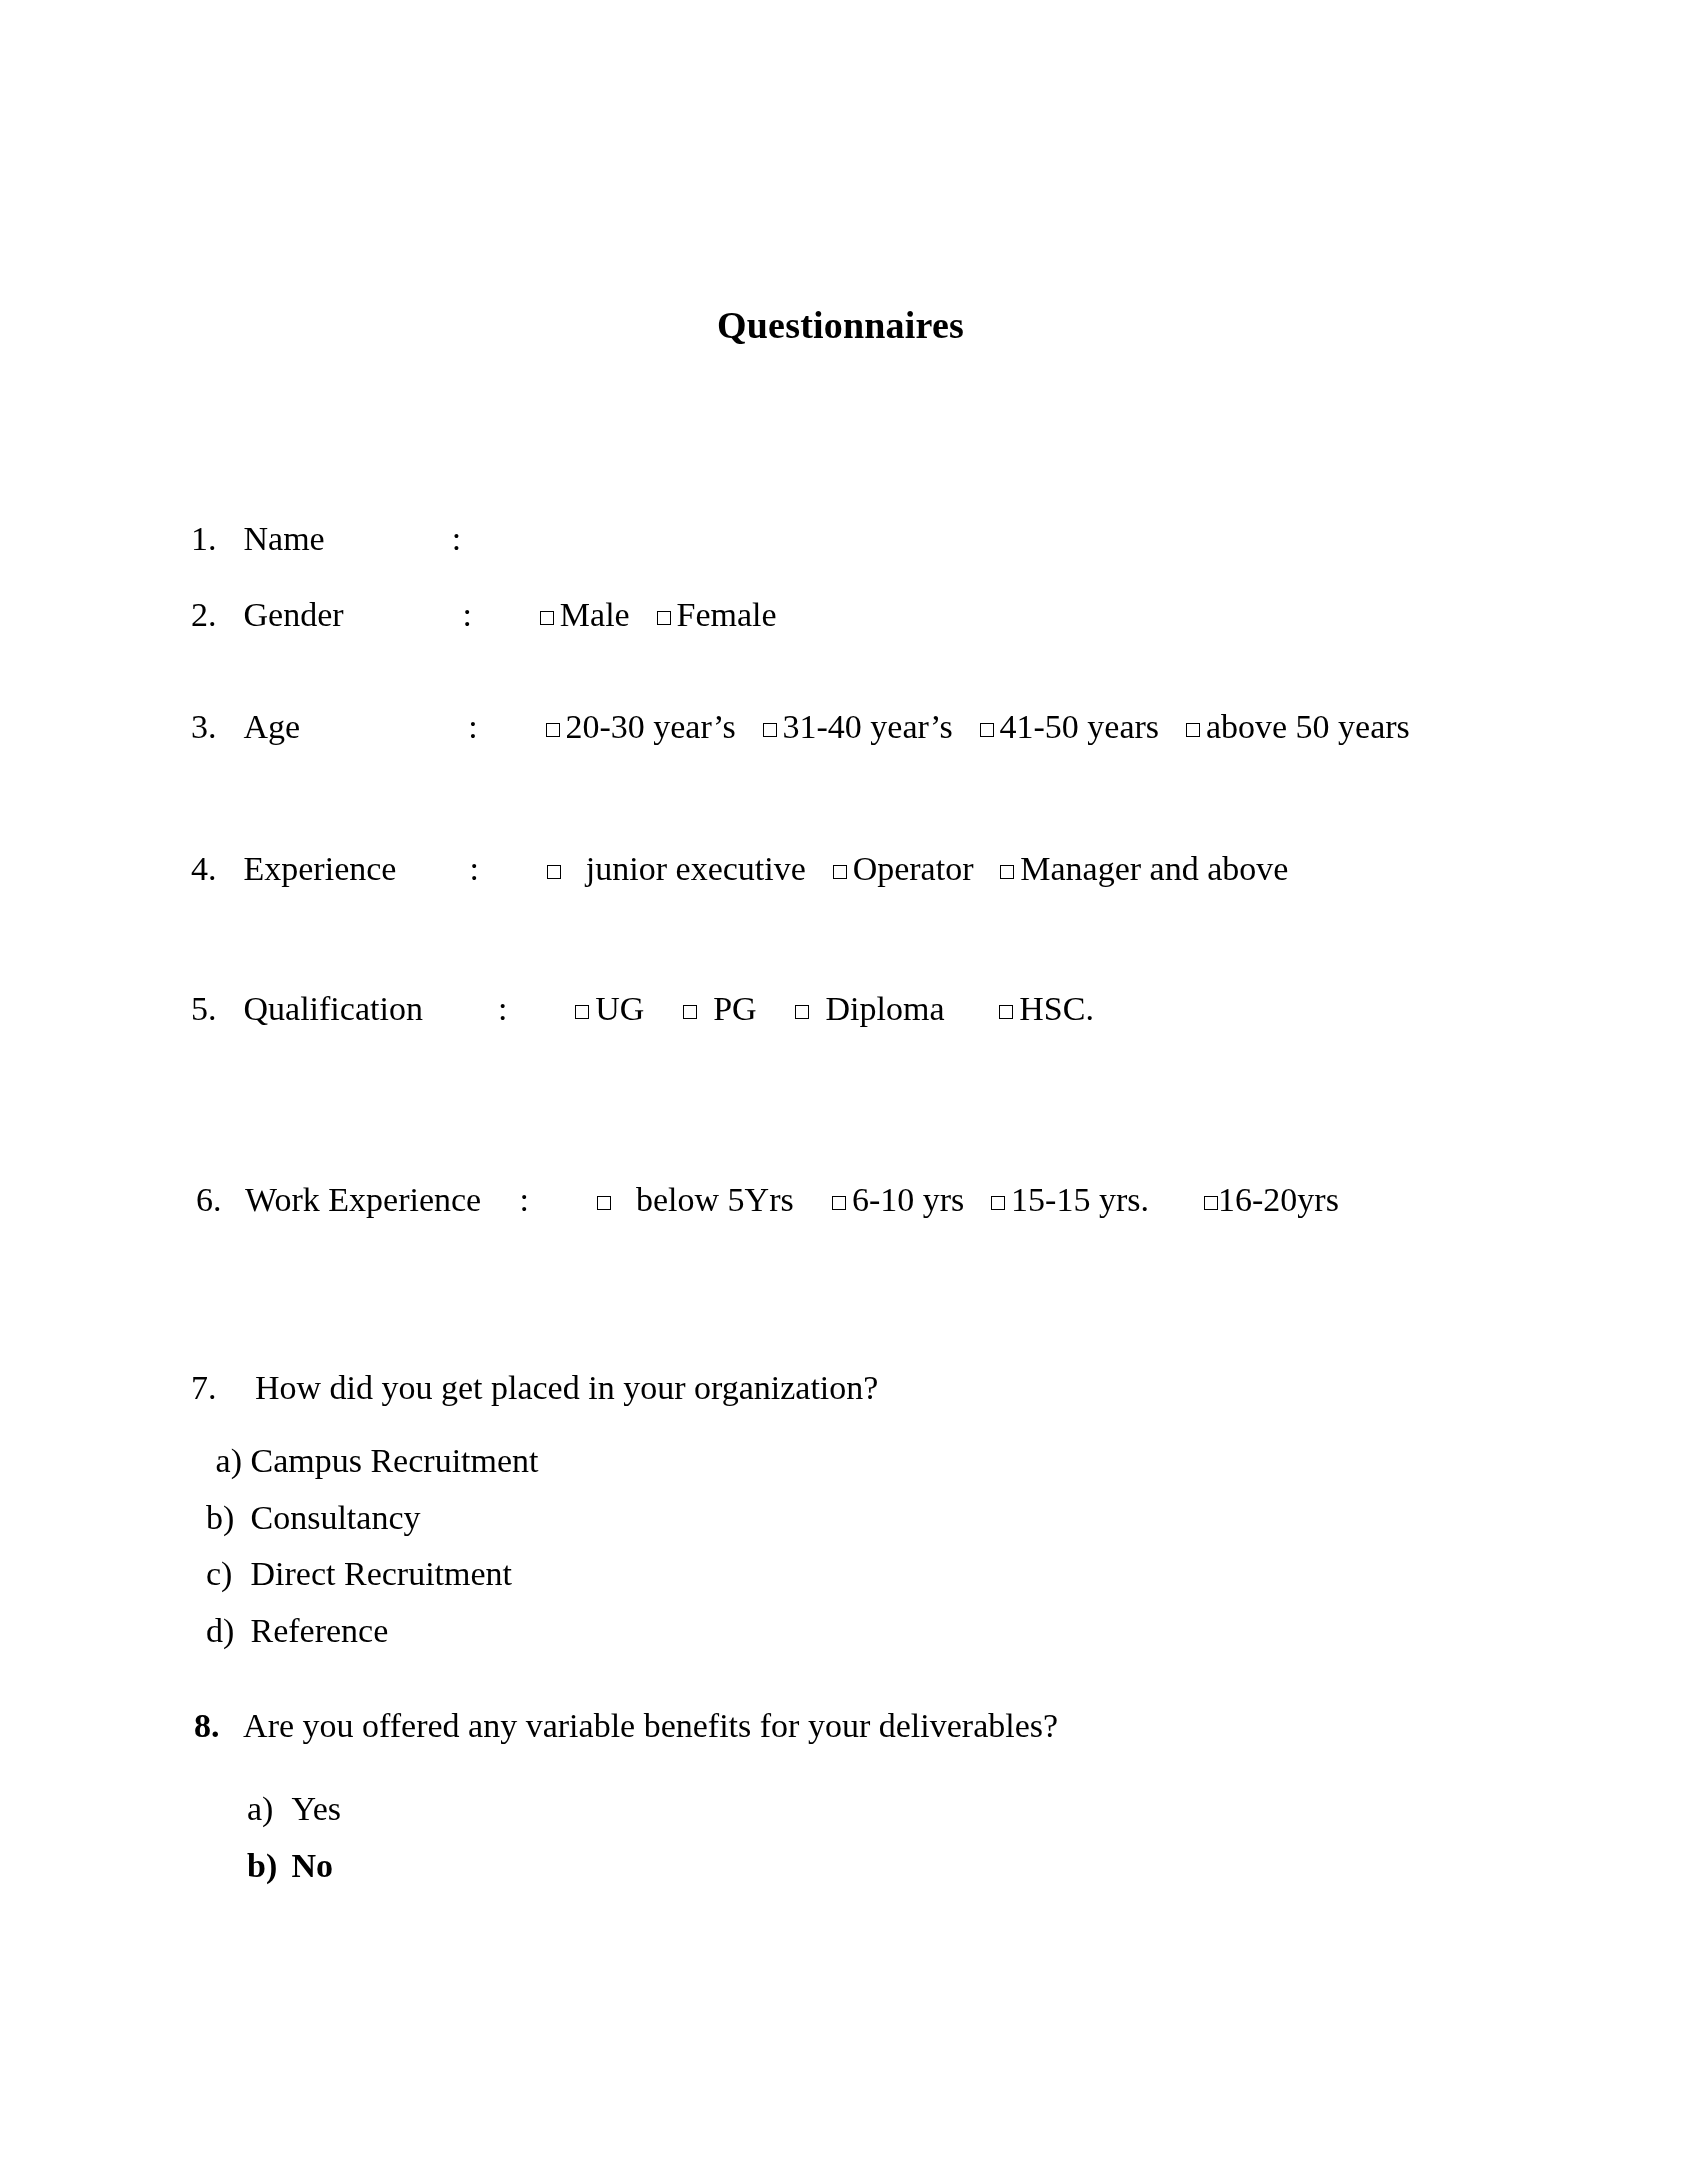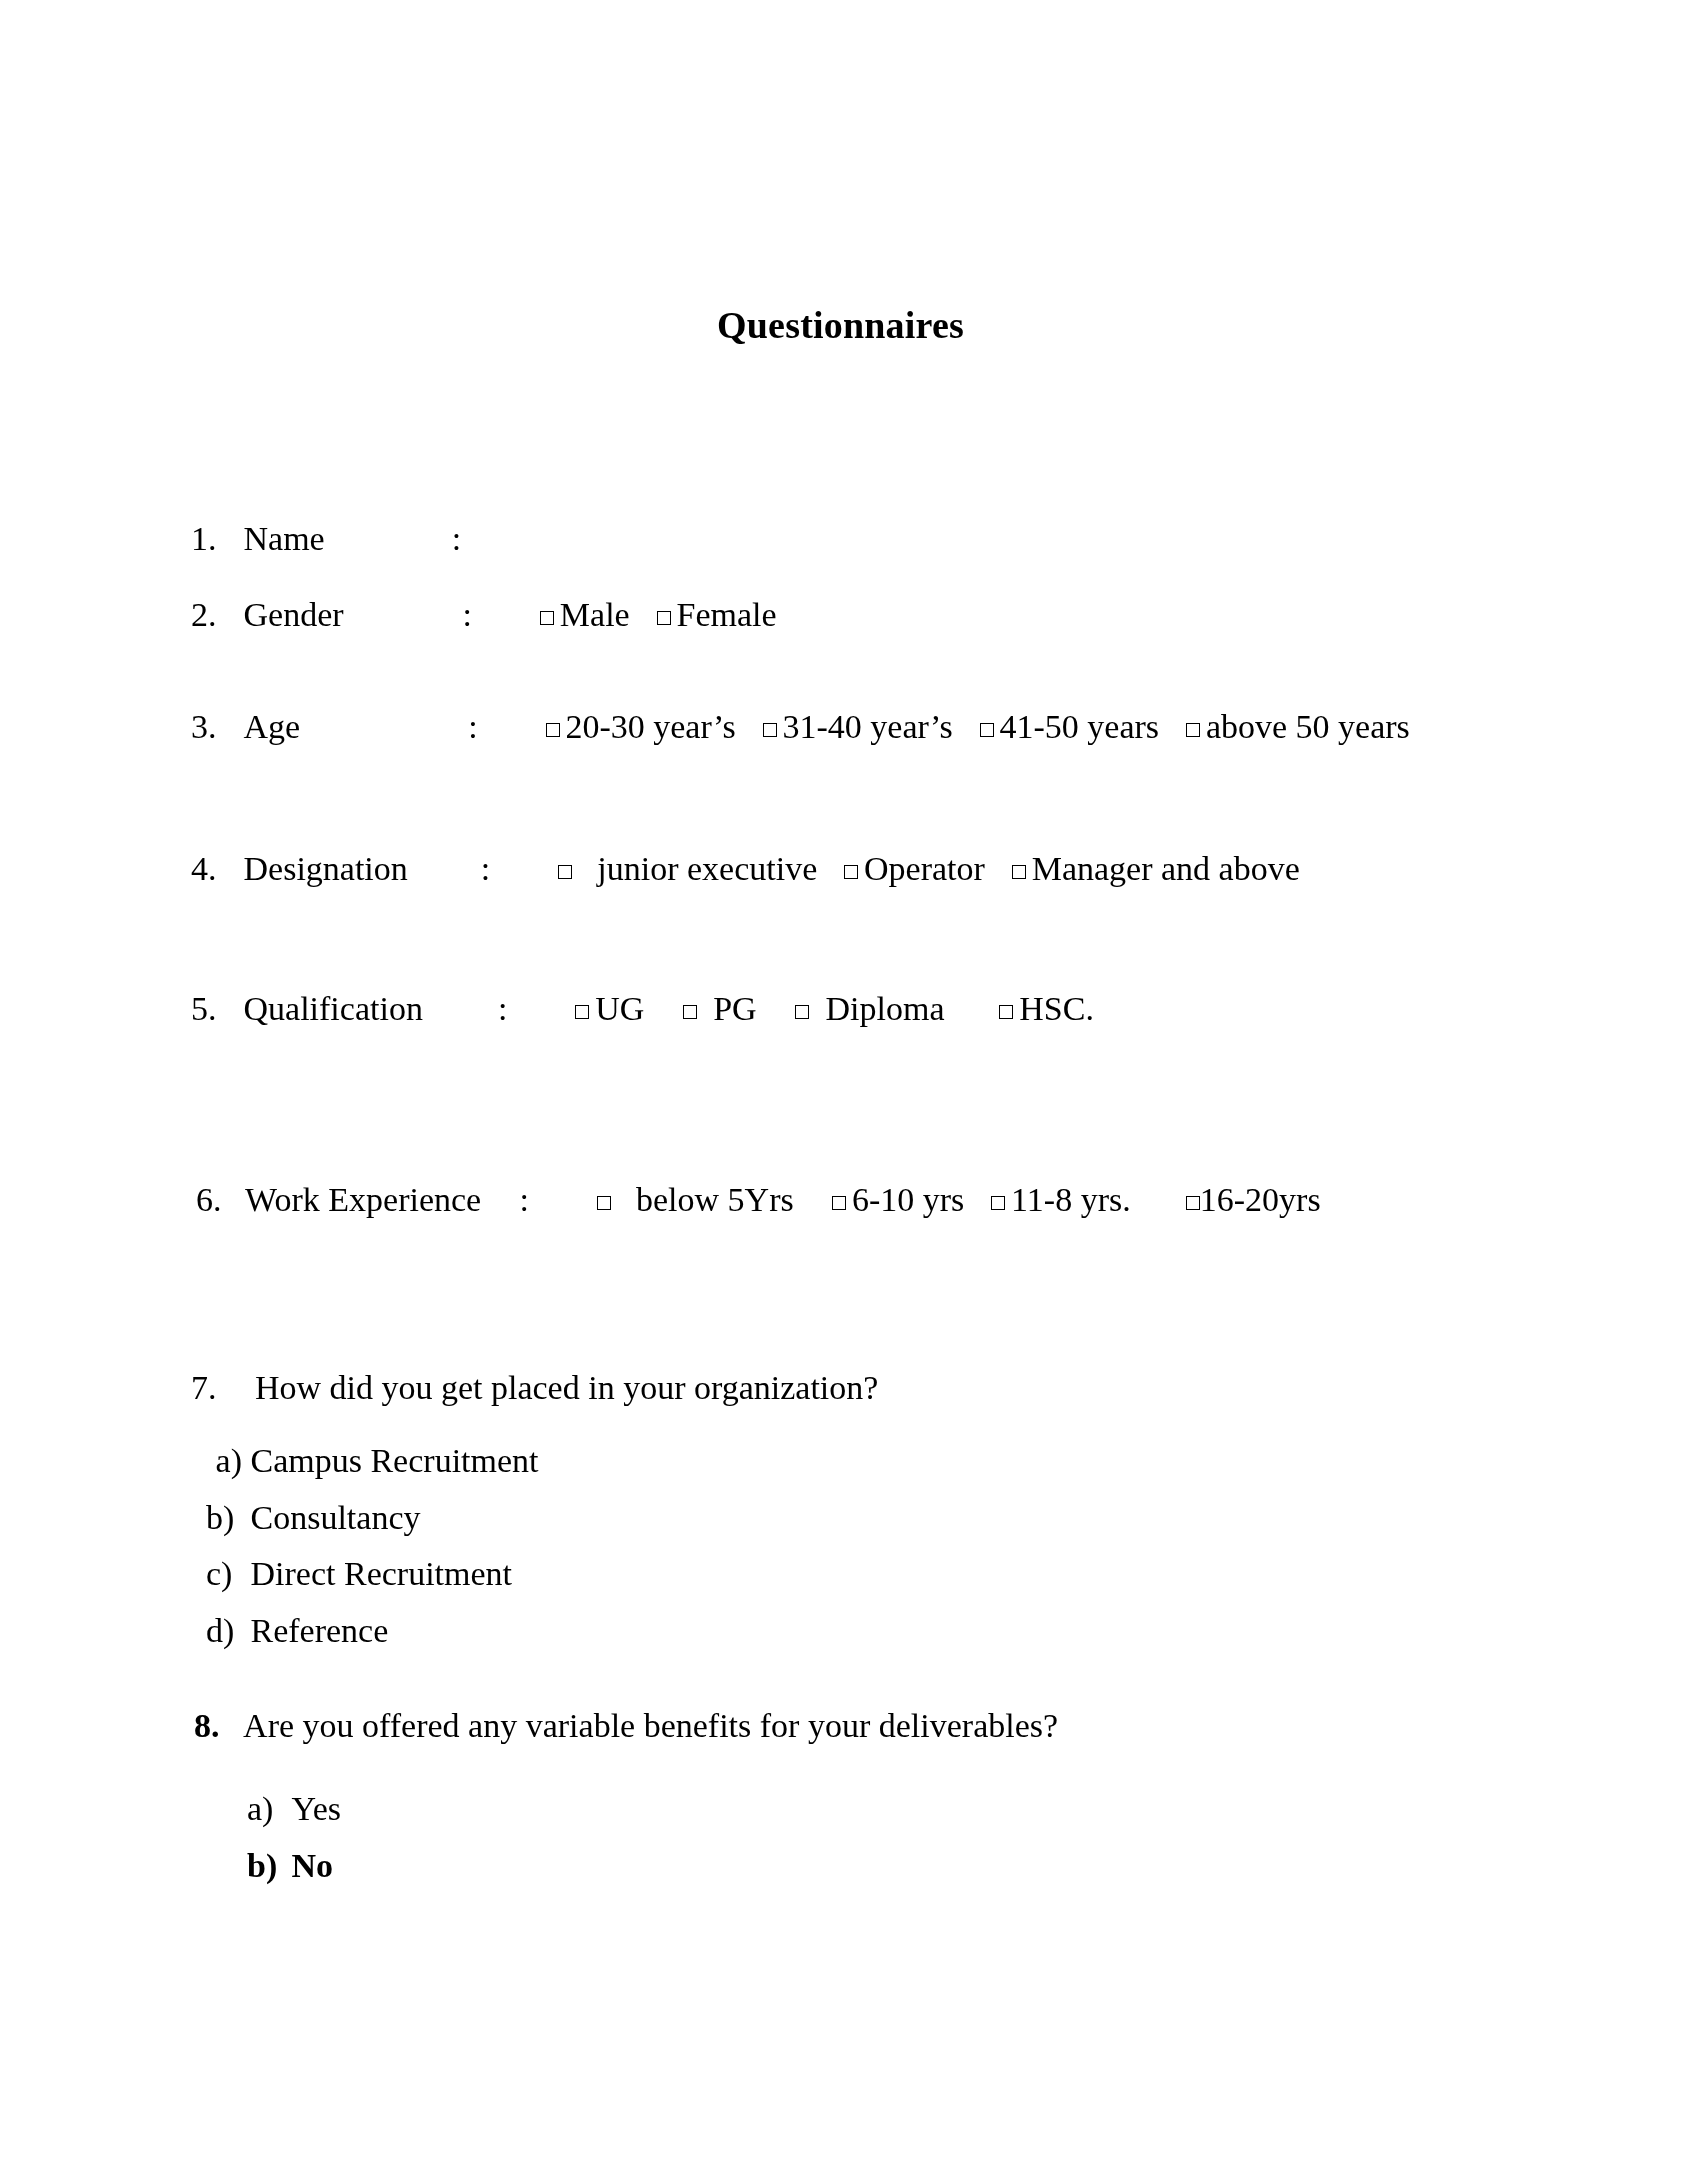--- a/index.html
+++ b/index.html
@@ -124,21 +124,21 @@
     <span class="q-opts"><span class="cb"></span><span class="opt">31-40 year’s</span></span>
     <span class="sp-s"></span>
     <span class="q-opts"><span class="cb"></span><span class="opt">41-50 years</span></span>
     <span class="sp-s"></span>
     <span class="q-opts"><span class="cb"></span><span class="opt">above 50 years</span></span>
   </div>
 
   <div class="q-row" style="top:849px;">
     <span class="q-num">4.</span>
     <span class="sp-s"></span>
-    <span class="q-label">Designation</span>
+    <span class="q-label">Experience</span>
     <span style="display:inline-block;width:56px;"></span>
     <span class="q-colon">:</span>
     <span class="sp-xl"></span>
     <span class="q-opts"><span class="cb" style="margin-right:25px;"></span><span class="opt">junior executive</span></span>
     <span class="sp-s"></span>
     <span class="q-opts"><span class="cb"></span><span class="opt">Operator</span></span>
     <span class="sp-s"></span>
     <span class="q-opts"><span class="cb"></span><span class="opt">Manager and above</span></span>
   </div>
 
@@ -162,21 +162,21 @@
     <span class="q-num">6.</span>
     <span style="display:inline-block;width:6.6px;"></span>
     <span class="q-label">Work Experience</span>
     <span class="sp-m"></span>
     <span class="q-colon">:</span>
     <span class="sp-xl"></span>
     <span class="q-opts"><span class="cb" style="margin-right:25px;"></span><span class="opt">below 5Yrs</span></span>
     <span class="sp-m"></span>
     <span class="q-opts"><span class="cb"></span><span class="opt">6-10 yrs</span></span>
     <span class="sp-s"></span>
-    <span class="q-opts"><span class="cb"></span><span class="opt">11-8 yrs.</span></span>
+    <span class="q-opts"><span class="cb"></span><span class="opt">15-15 yrs.</span></span>
     <span class="sp-l"></span>
     <span class="q-opts"><span class="cb" style="margin-right:0px;"></span><span class="opt">16-20yrs</span></span>
   </div>
 
   <div class="q-row" style="top:1368px;font-family:Liberation Serif, serif;">
     <span class="q-num">7.</span>
     <span class="sp-m"></span>
     <span class="q-label">How did you get placed in your organization?</span>
   </div>
 

